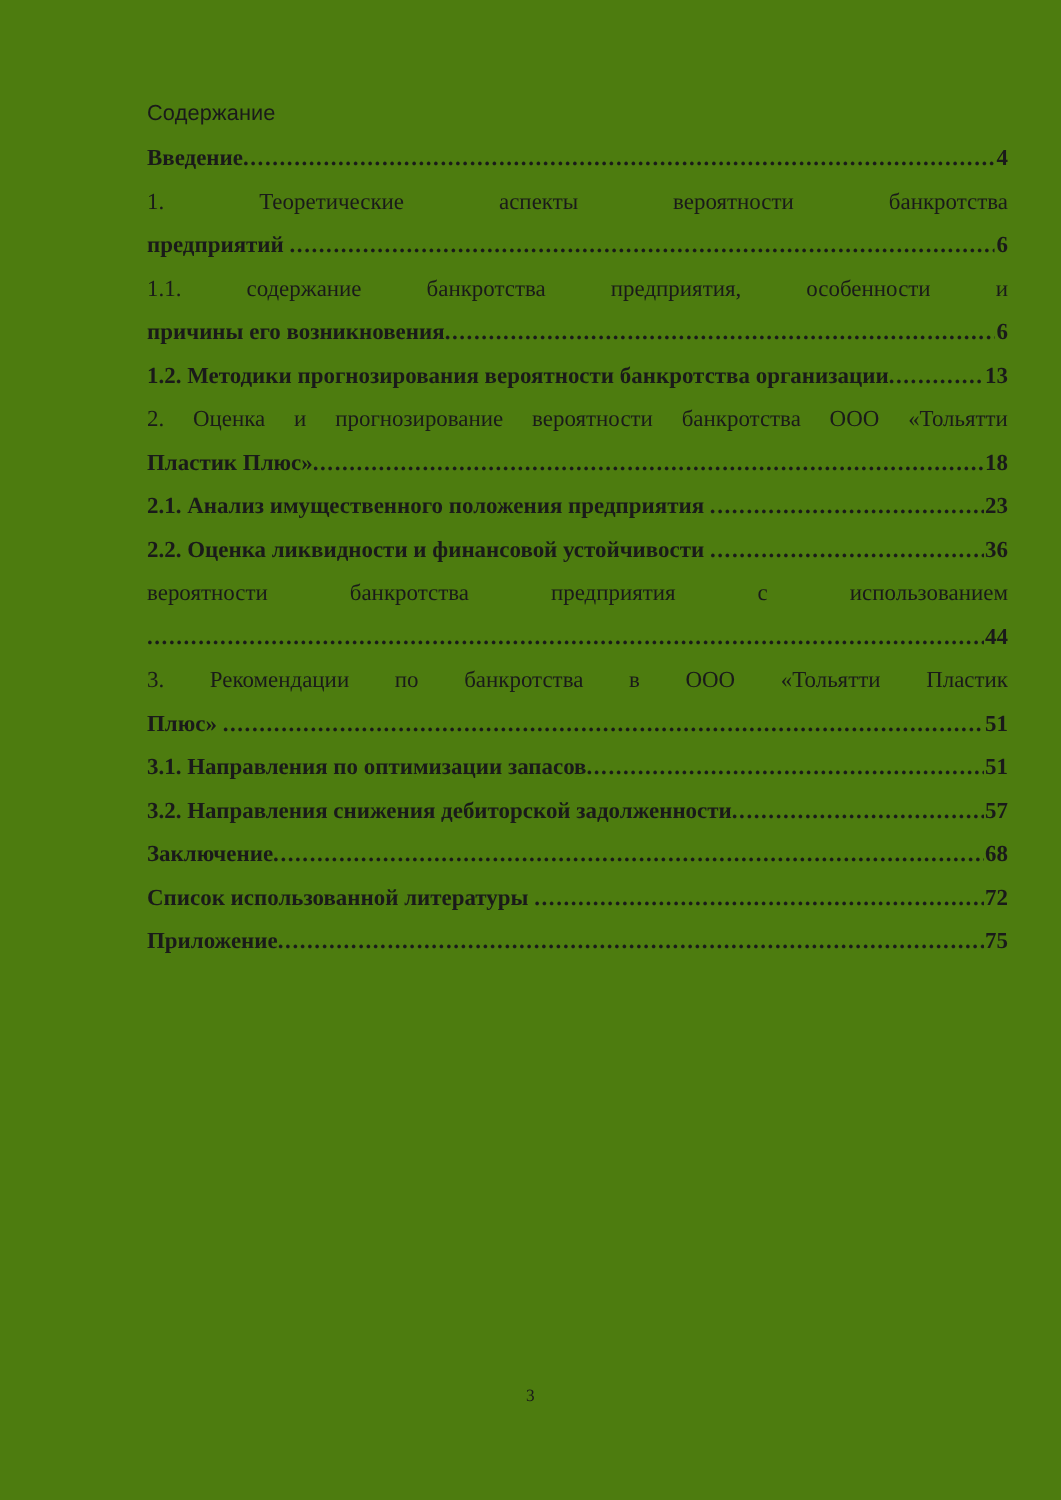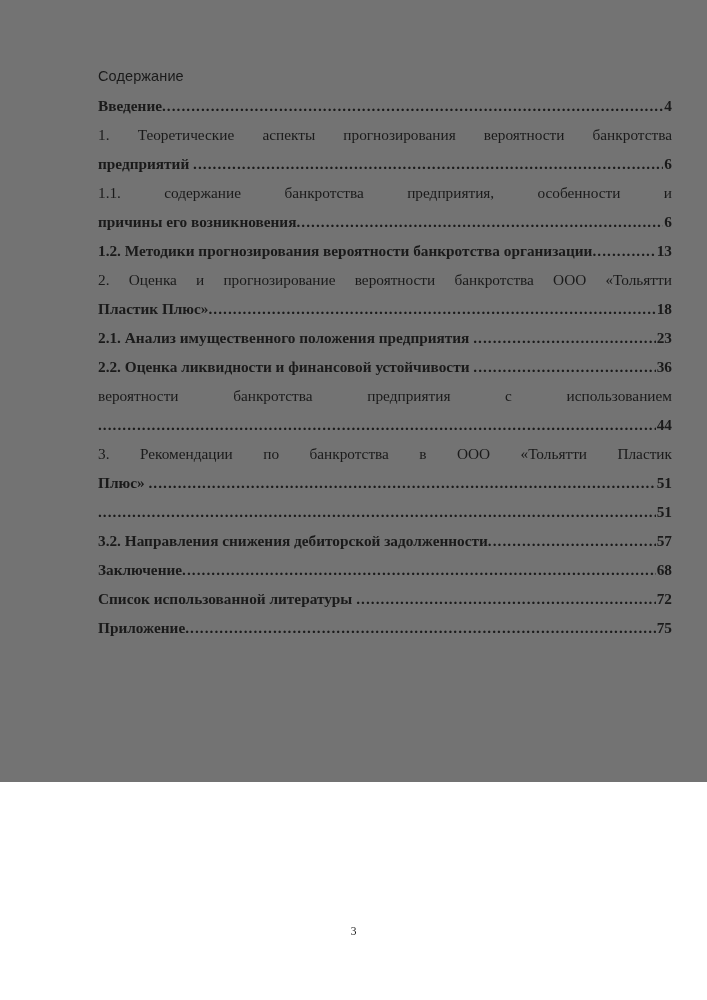--- a/index.html
+++ b/index.html
@@ -14,22 +14,22 @@
     font-family: "Liberation Serif", "DejaVu Serif", serif;
     color: #1a1a1a;
     overflow: hidden;
   }
 
   .page {
     position: absolute;
     left: 0;
     top: 0;
     width: 707px;
-    height: 782px;
-    background: #737373;
+    height: 1000px;
+    background: #4d7c0f;
   }
 
   .content {
     position: absolute;
     left: 98px;
     top: 62px;
     width: 574px;
   }
 
   .toc-heading {
@@ -116,21 +116,20 @@
             <span class="lbl">Введение</span>
             <span class="dots">........................................................................................................................................................................................................</span>
             <span class="pg">4</span>
           </div>
         </div>
         <div class="toc-entry">
           <div class="line-justify">
             <span class="w">1.</span>
             <span class="w">Теоретические</span>
             <span class="w">аспекты</span>
-            <span class="w">прогнозирования</span>
             <span class="w">вероятности</span>
             <span class="w">банкротства</span>
           </div>
           <div class="line-leader">
             <span class="lbl">предприятий </span>
             <span class="dots">........................................................................................................................................................................................................</span>
             <span class="pg">6</span>
           </div>
         </div>
         <div class="toc-entry">
@@ -211,20 +210,21 @@
             <span class="w">Пластик</span>
           </div>
           <div class="line-leader">
             <span class="lbl">Плюс» </span>
             <span class="dots">........................................................................................................................................................................................................</span>
             <span class="pg">51</span>
           </div>
         </div>
         <div class="toc-entry">
           <div class="line-leader">
+            <span class="lbl">3.1. Направления по оптимизации запасов</span>
             <span class="dots">........................................................................................................................................................................................................</span>
             <span class="pg">51</span>
           </div>
         </div>
         <div class="toc-entry">
           <div class="line-leader">
             <span class="lbl">3.2. Направления снижения дебиторской задолженности</span>
             <span class="dots">........................................................................................................................................................................................................</span>
             <span class="pg">57</span>
           </div>

